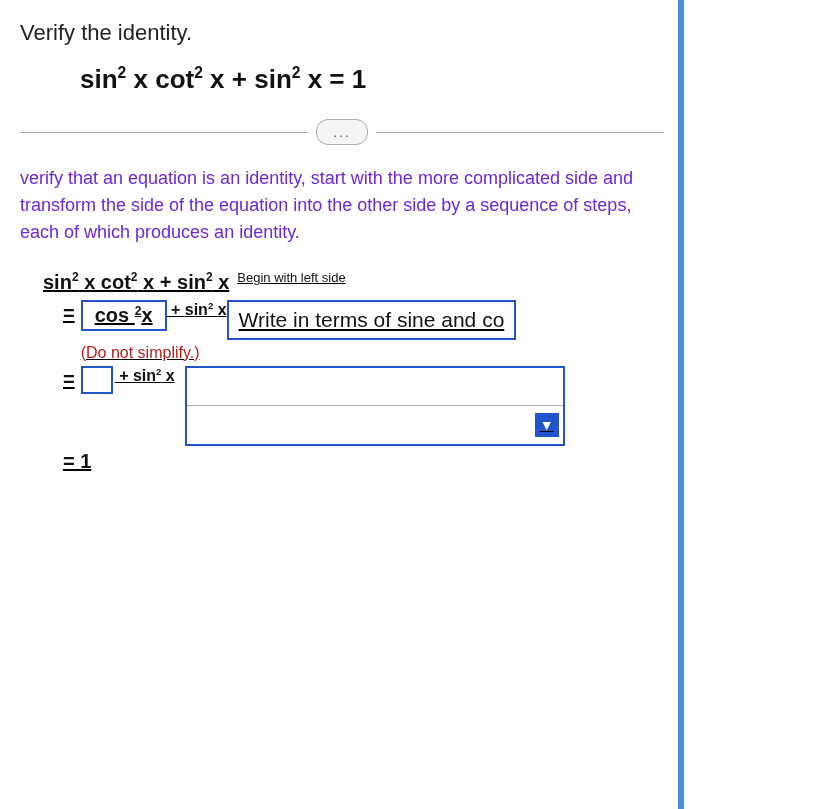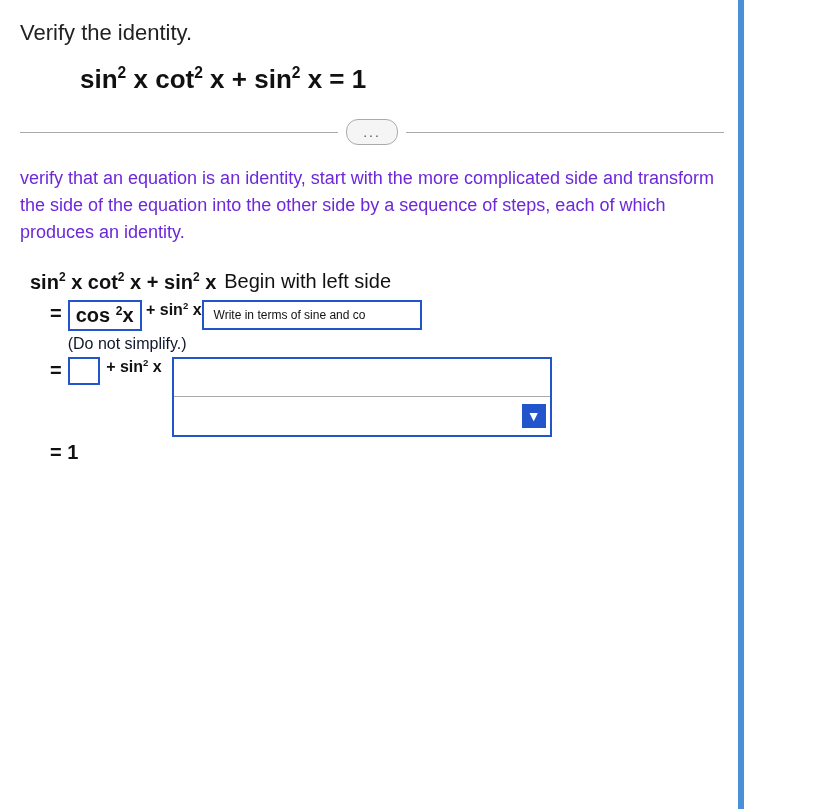--- a/index.html
+++ b/index.html
@@ -10,21 +10,21 @@
 
     body {
       font-family: Arial, sans-serif;
       background: #ffffff;
       width: 832px;
       min-height: 809px;
       overflow-x: hidden;
     }
 
     .page-container {
-      width: 744px;
+      width: 684px;
       min-height: 809px;
       background: #ffffff;
       position: relative;
       padding: 20px 20px 20px 20px;
     }
 
     
     .page-container::after {
       content: '';
       position: absolute;
@@ -91,40 +91,41 @@
     }
 
     .description-text {
       font-size: 18px;
       color: #6d28d9;
       line-height: 1.5;
       margin-bottom: 24px;
     }
 
     .steps-section {
-      margin-left: 10px;
+      margin-left: 23px;
+      text-decoration: underline;
     }
 
     
     .begin-row {
       display: flex;
       align-items: flex-start;
       margin-bottom: 6px;
       font-size: 20px;
       padding-left: 0;
     }
 
     .begin-math {
       font-weight: bold;
       font-size: 20px;
       color: #111;
     }
 
     .begin-label {
-      font-size: 20px;
+      font-size: 13px;
       color: #111;
       margin-left: 8px;
       font-weight: normal;
     }
 
     
     .step-two {
       display: flex;
       align-items: flex-start;
       margin-bottom: 4px;
@@ -134,33 +135,33 @@
     .equals-sign {
       font-size: 20px;
       font-weight: bold;
       color: #111;
       margin-right: 6px;
       padding-top: 2px;
     }
 
     .boxed-term {
       border: 2px solid #2255cc;
-      padding: 2px 6px;
+      padding: 2px 12px;
       font-size: 20px;
       font-weight: bold;
       color: #111;
       display: inline-flex;
       align-items: flex-start;
       text-align: right;
     }
 
     .hint-box {
       border: 2px solid #2255cc;
       padding: 6px 10px;
-      font-size: 12px;
+      font-size: 21px;
       color: #111;
       display: inline-block;
       background: #fff;
       min-width: 220px;
       white-space: nowrap;
     }
 
     .small-input-box {
       border: 2px solid #2255cc;
       width: 32px;
@@ -224,21 +225,21 @@
       font-size: 16px;
       color: #111;
     }
 
     .step-two-hint-row {
       display: flex;
       align-items: flex-start;
     }
 
     .step-two-donotsimplify {
-      color: #0f172a;
+      color: #b91c1c;
       font-size: 16px;
       padding-top: 2px;
       margin-top: 2px;
     }
   </style>
 </head>
 <body>
 
 <div class="page-container">
 

